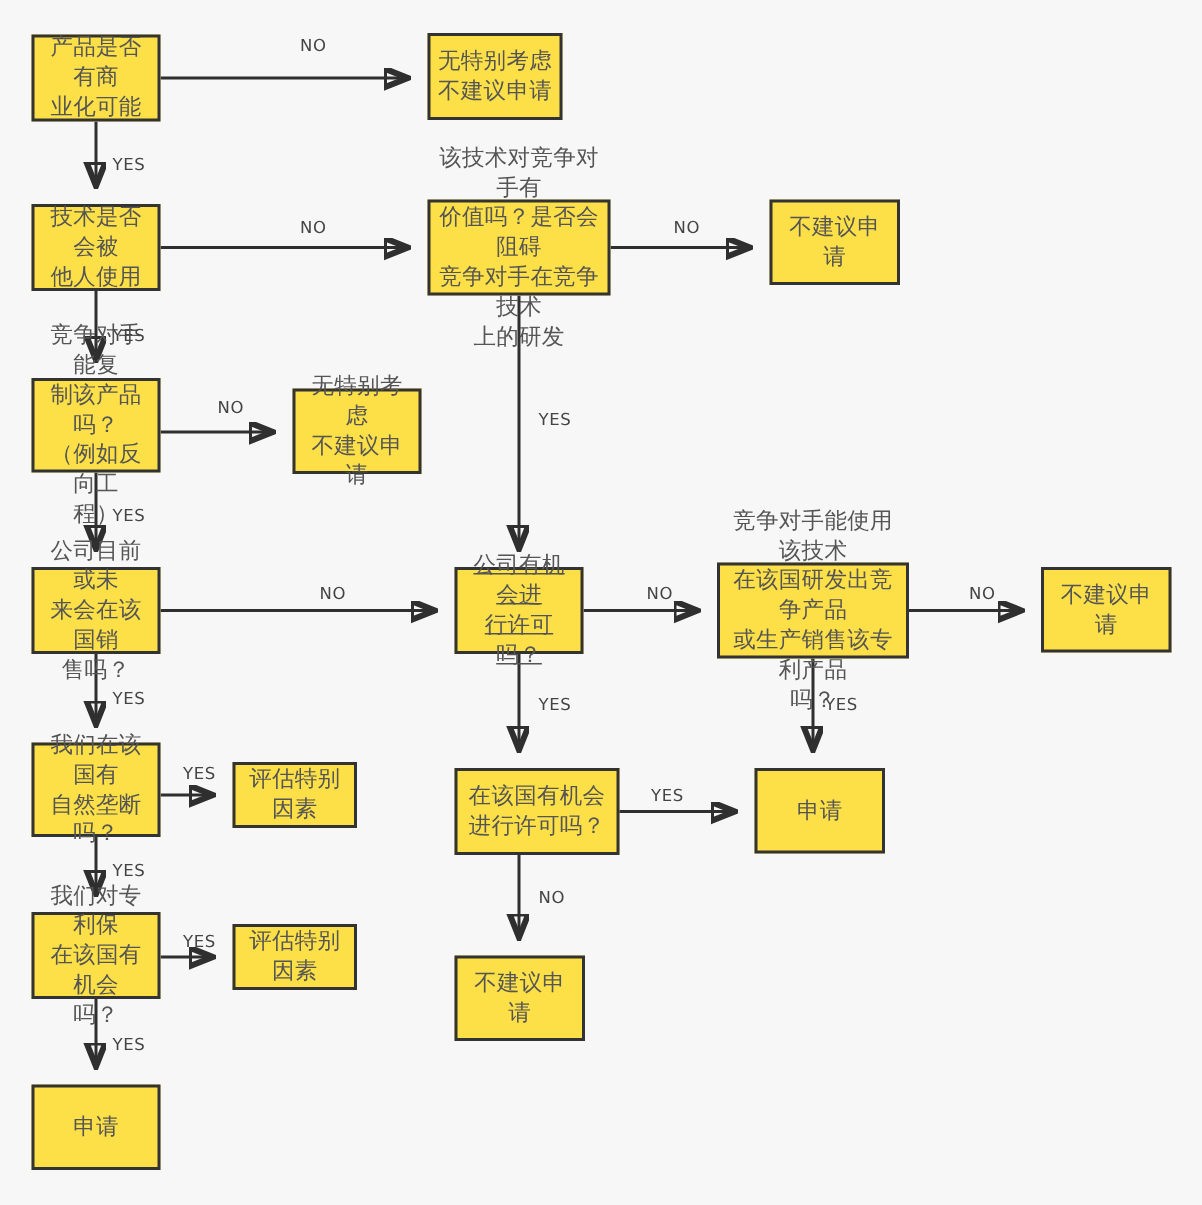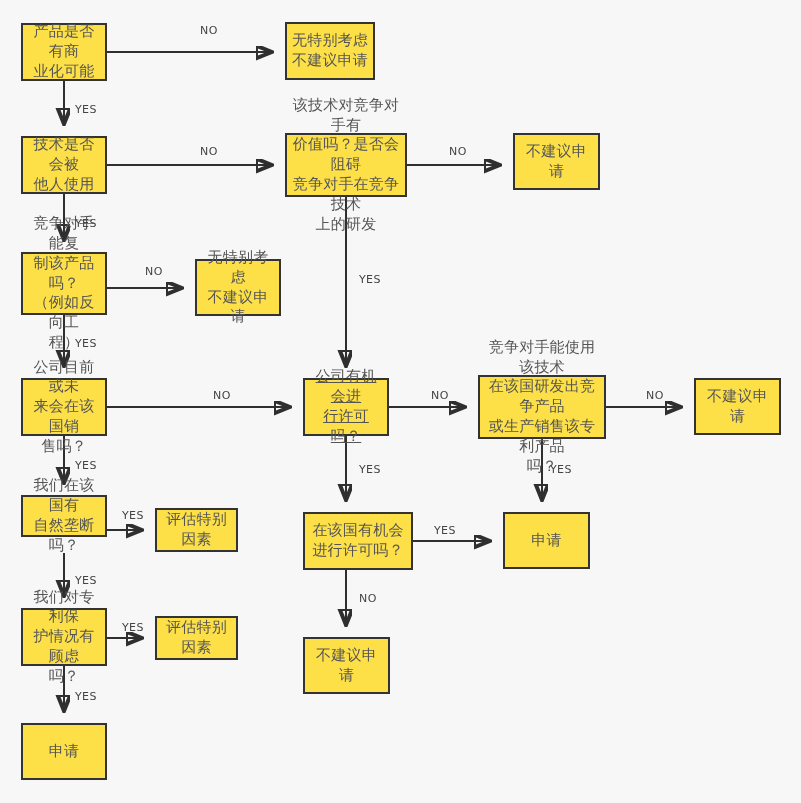--- a/index.html
+++ b/index.html
@@ -108,28 +108,28 @@
       <div class="node" style="left: 21px; top: 378px; width: 86px; height: 58px;">公司目前或未
 来会在该国销
 售吗？</div>
       <div class="node" style="left: 303px; top: 378px; width: 86px; height: 58px; text-decoration: underline;">公司有机会进
 行许可吗？</div>
       <div class="node" style="left: 478px; top: 375px; width: 128px; height: 64px;">竞争对手能使用该技术
 在该国研发出竞争产品
 或生产销售该专利产品
 吗？</div>
       <div class="node" style="left: 694px; top: 378px; width: 87px; height: 57px;">不建议申请</div>
-      <div class="node" style="left: 21px; top: 495px; width: 86px; height: 42px;">我们在该国有
+      <div class="node" style="left: 21px; top: 495px; width: 86px; height: 63px;">我们在该国有
 自然垄断吗？</div>
       <div class="node" style="left: 155px; top: 508px; width: 83px; height: 44px;">评估特别因素</div>
       <div class="node" style="left: 303px; top: 512px; width: 110px; height: 58px;">在该国有机会
 进行许可吗？</div>
       <div class="node" style="left: 503px; top: 512px; width: 87px; height: 57px;">申请</div>
       <div class="node" style="left: 21px; top: 608px; width: 86px; height: 58px;">我们对专利保
-护情况有顾虑
+在该国有机会
 吗？</div>
       <div class="node" style="left: 155px; top: 616px; width: 83px; height: 44px;">评估特别因素</div>
       <div class="node" style="left: 303px; top: 637px; width: 87px; height: 57px;">不建议申请</div>
       <div class="node" style="left: 21px; top: 723px; width: 86px; height: 57px;">申请</div>
     </div>
   <div id="label-layer">
       <div class="edge-label" style="left: 200px; top: 24px;">NO</div>
       <div class="edge-label" style="left: 75px; top: 103px;">YES</div>
       <div class="edge-label" style="left: 200px; top: 145px;">NO</div>
       <div class="edge-label" style="left: 449px; top: 145px;">NO</div>

